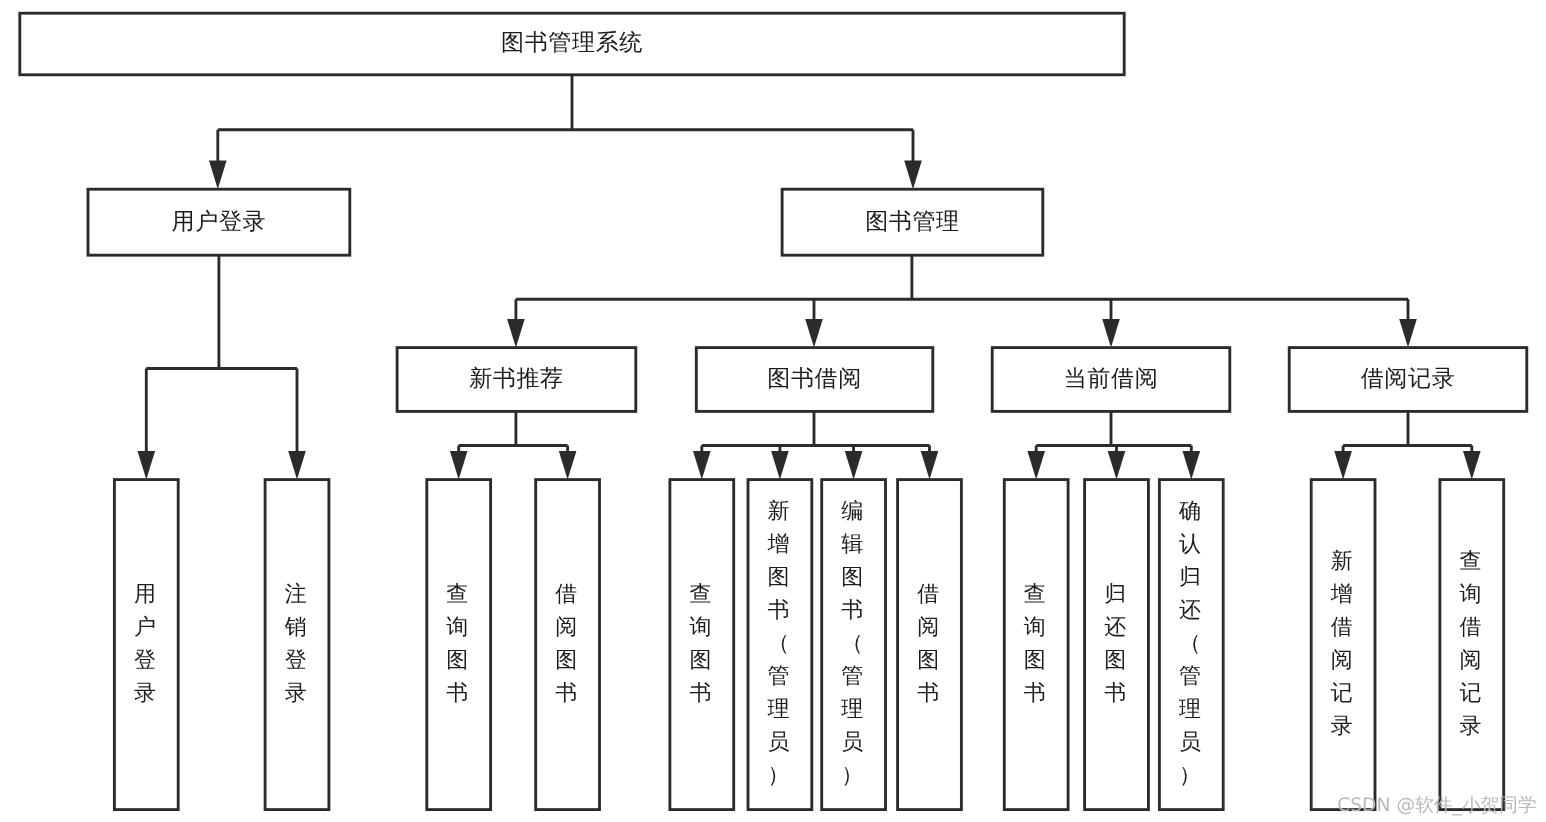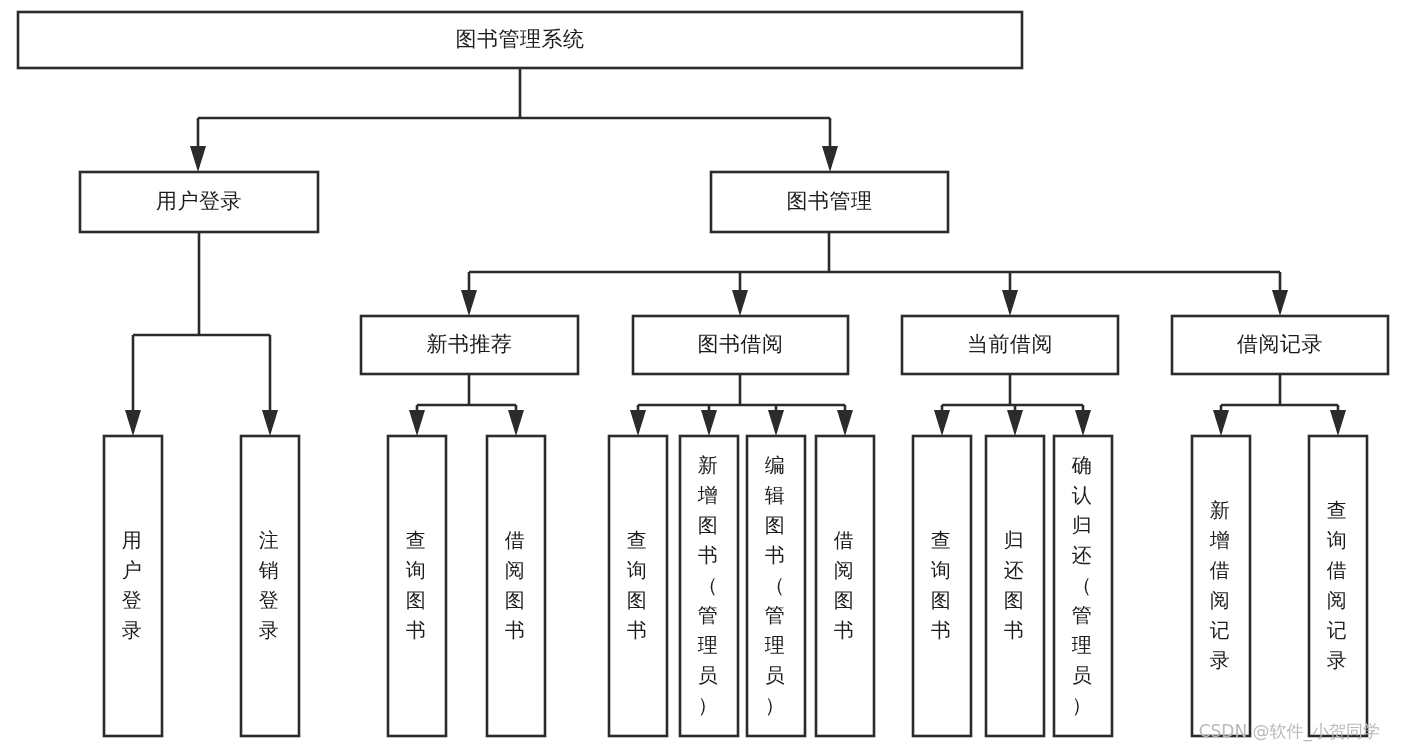--- a/index.html
+++ b/index.html
@@ -49,21 +49,21 @@
     dominant-baseline: middle;
     text-anchor: middle;
     letter-spacing: 0.5px;
   }
   .node-label.vertical-label {
     font-size: 20px;
     letter-spacing: 2.5px;
   }
   .watermark {
     position: absolute;
-    right: 25px;
+    right: 8px;
     bottom: 4px;
     font-family: "DejaVu Sans", "Liberation Sans", sans-serif;
     font-size: 17px;
     color: #b9b9b9;
     white-space: nowrap;
     user-select: none;
   }
 </style>
 </head>
 <body>

